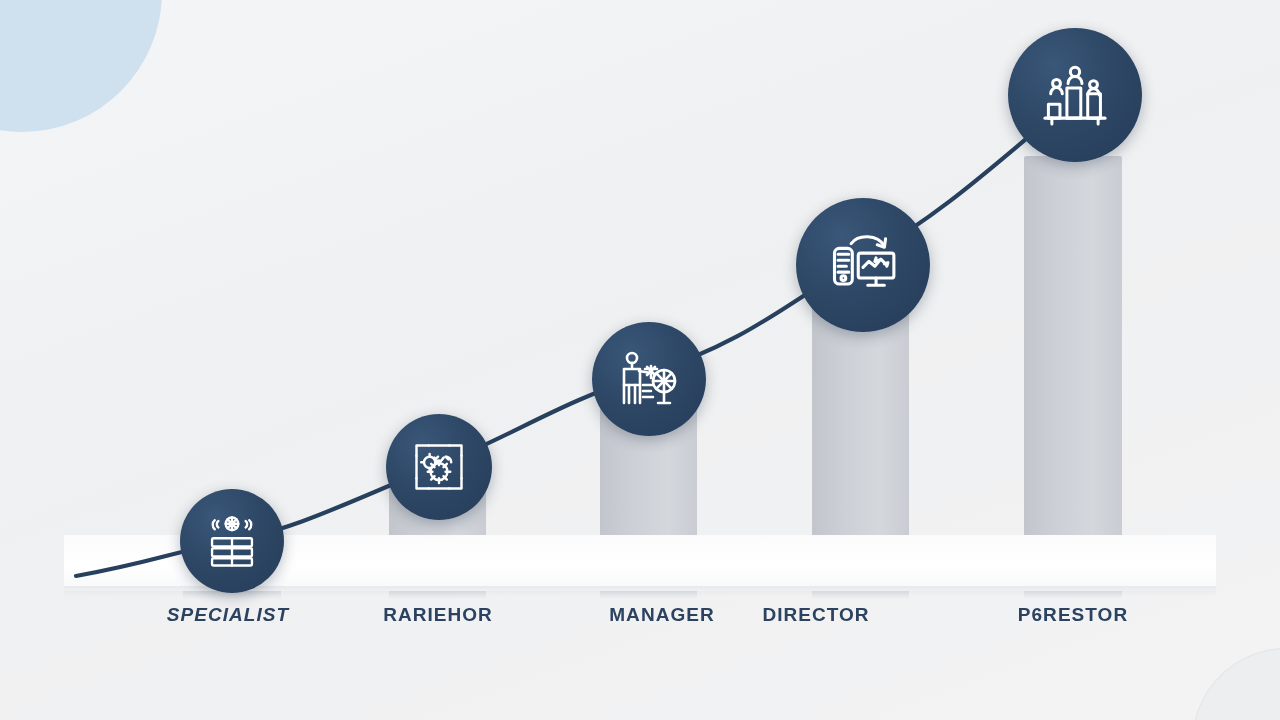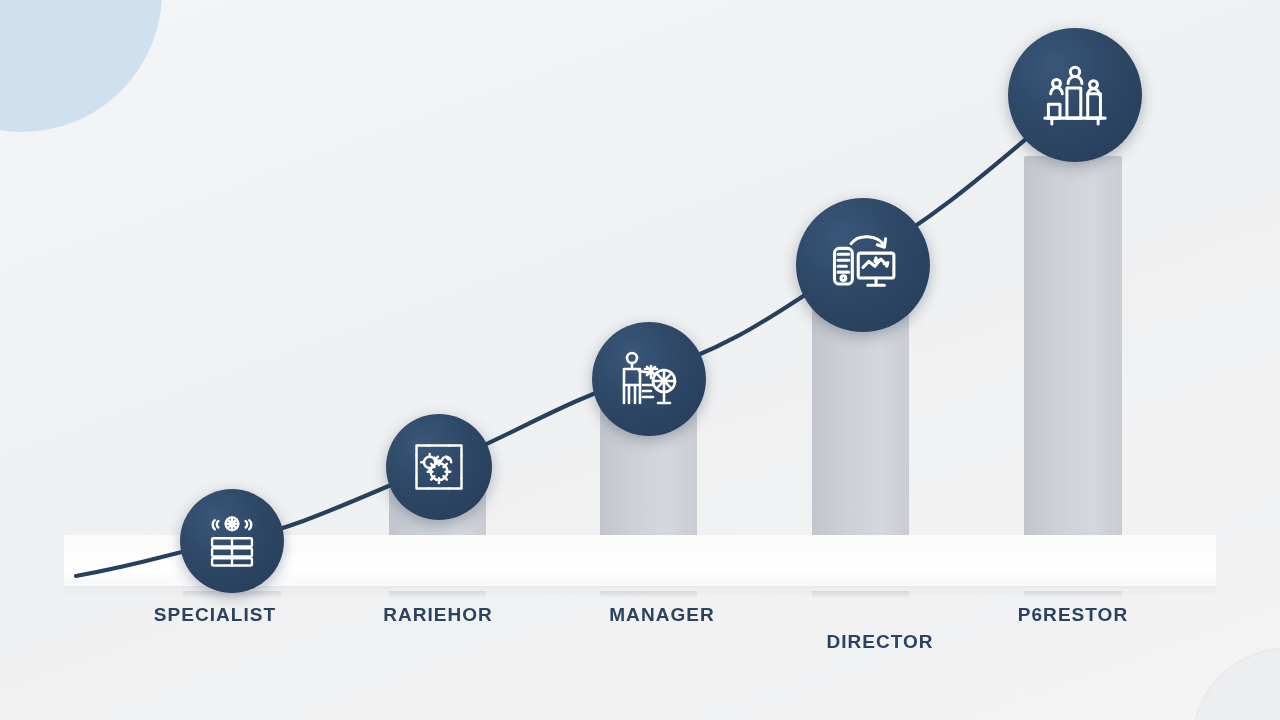--- a/index.html
+++ b/index.html
@@ -185,19 +185,19 @@
         <path d="M43 32c0-3.2 2.4-5.4 5-5.4s5 2.2 5 5.4"></path>
         <rect x="9" y="40" width="10" height="12"></rect>
         <rect x="25" y="26" width="12" height="26"></rect>
         <rect x="43" y="31" width="11" height="21"></rect>
         <path d="M6 52h52"></path>
         <path d="M12 52v5M52 52v5"></path>
       </svg>
     </span>
   </div>
 
-  <div class="label" style="left:115px;width:200px;">SPECIALIST</div>
+  <div class="label" style="left:128px;width:200px;font-style:italic;">SPECIALIST</div>
   <div class="label" style="left:338px;width:200px;">RARIEHOR</div>
   <div class="label" style="left:562px;width:200px;">MANAGER</div>
-  <div class="label" style="left:780px;width:200px;margin-top:27px;">DIRECTOR</div>
+  <div class="label" style="left:716px;width:200px;">DIRECTOR</div>
   <div class="label" style="left:973px;width:200px;">P6RESTOR</div>
 
 </div>
 
 </body></html>

